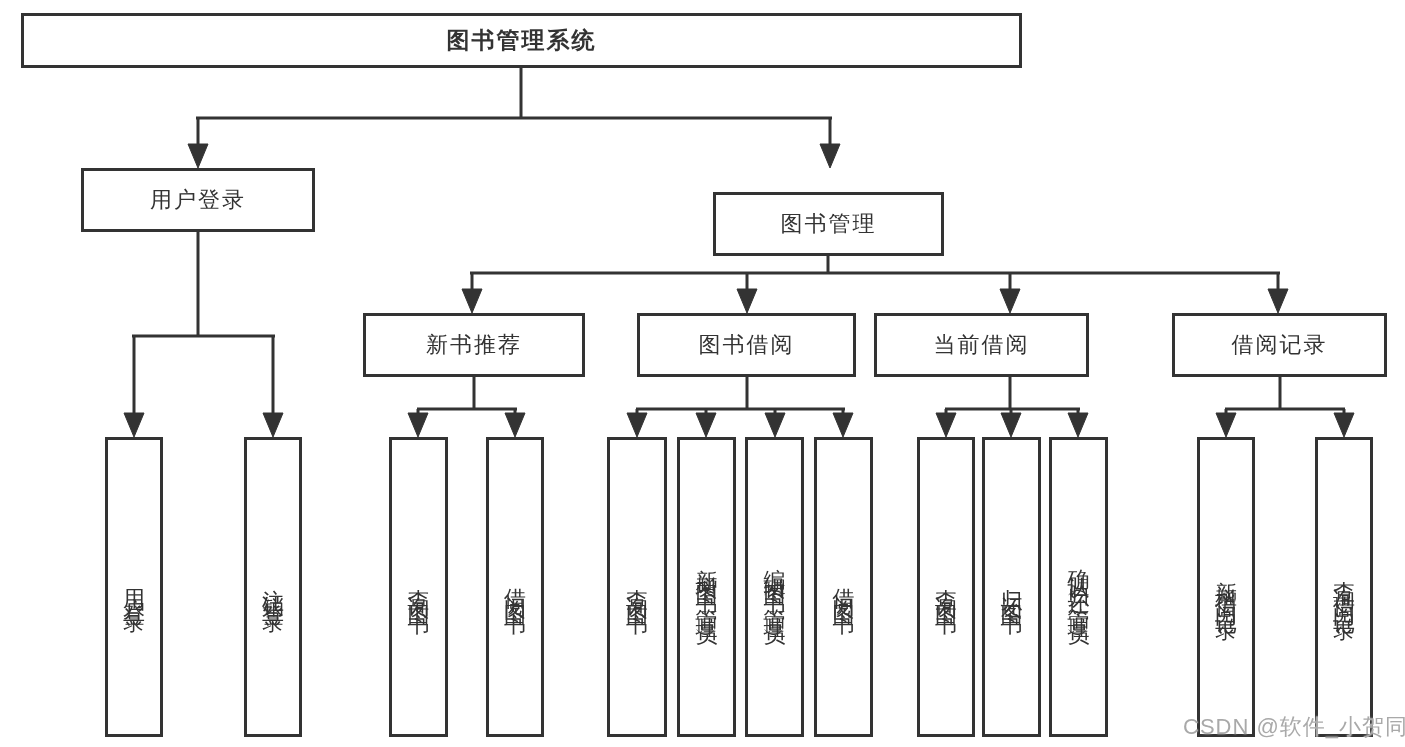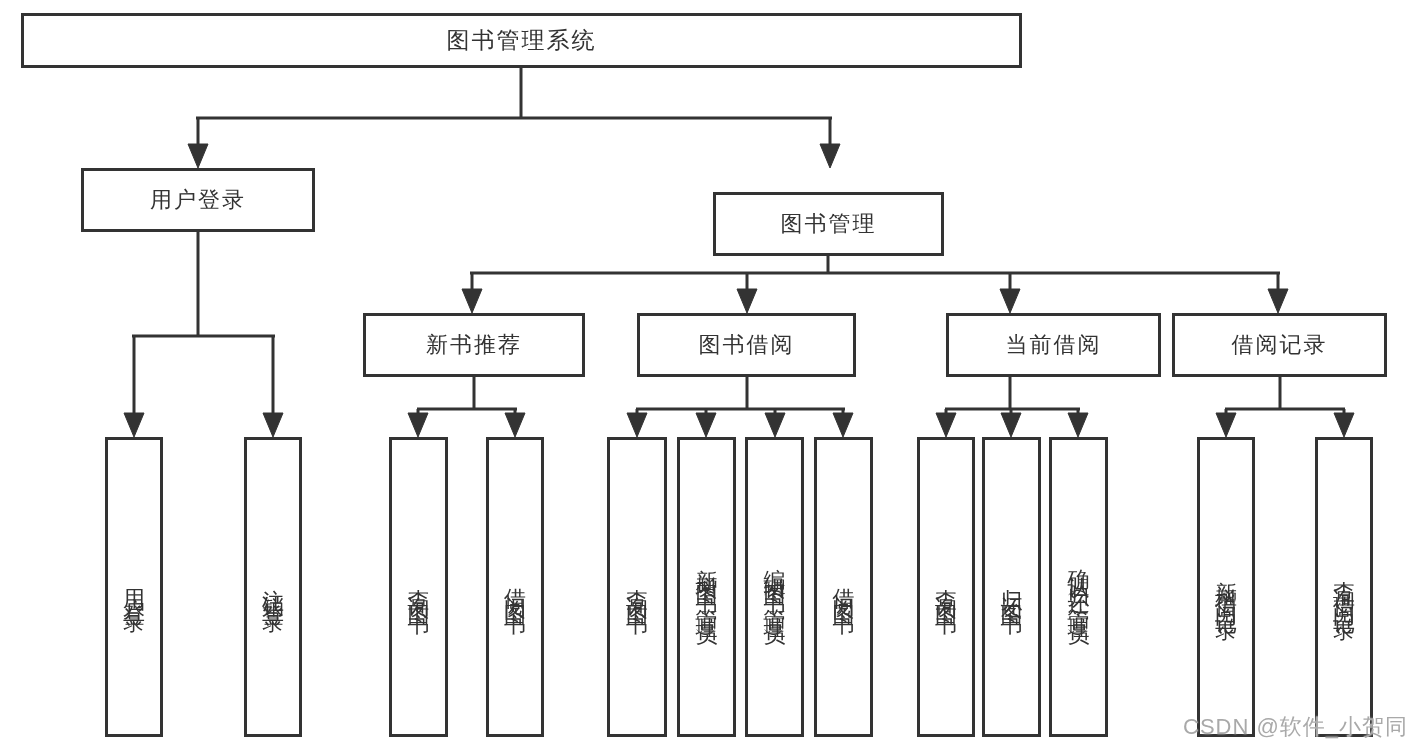--- a/index.html
+++ b/index.html
@@ -83,38 +83,38 @@
     <line x1="1011" y1="409" x2="1011" y2="421"></line>
       <polygon points="1001,413 1021,413 1011,437"></polygon>
     <line x1="1078" y1="409" x2="1078" y2="421"></line>
       <polygon points="1068,413 1088,413 1078,437"></polygon>
     <line x1="1226" y1="409" x2="1226" y2="421"></line>
       <polygon points="1216,413 1236,413 1226,437"></polygon>
     <line x1="1344" y1="409" x2="1344" y2="421"></line>
       <polygon points="1334,413 1354,413 1344,437"></polygon>
   </svg>
 
-  <div class="box h root" style="left:21px;top:13px;width:1001px;height:55px;">
+  <div class="box h root" style="left:21px;top:13px;width:1001px;height:55px;font-weight:bold;">
     <span>图书管理系统</span>
   </div>
 
   <div class="box h" style="left:81px;top:168px;width:234px;height:64px;">
     <span>用户登录</span>
   </div>
   <div class="box h" style="left:713px;top:168px;width:231px;height:64px;margin-top:24px;">
     <span>图书管理</span>
   </div>
 
   <div class="box h" style="left:363px;top:313px;width:222px;height:64px;">
     <span>新书推荐</span>
   </div>
   <div class="box h" style="left:637px;top:313px;width:219px;height:64px;">
     <span>图书借阅</span>
   </div>
-  <div class="box h" style="left:946px;top:313px;width:215px;height:64px;">
+  <div class="box h" style="left:874px;top:313px;width:215px;height:64px;">
     <span>当前借阅</span>
   </div>
   <div class="box h" style="left:1172px;top:313px;width:215px;height:64px;">
     <span>借阅记录</span>
   </div>
 
   <div class="box v" style="left:105px;top:437px;width:58px;height:300px;">
     <span>用户登录</span>
   </div>
   <div class="box v" style="left:244px;top:437px;width:58px;height:300px;">

